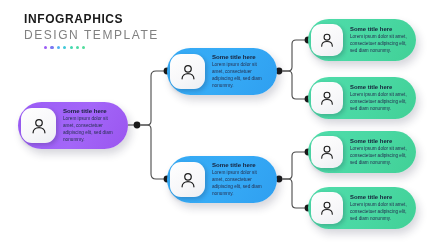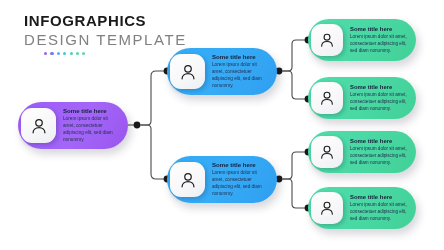--- a/index.html
+++ b/index.html
@@ -24,31 +24,31 @@
 
   
   .header {
     position: absolute;
     left: 24px;
     top: 13px;
     width: 200px;
   }
   .header-title {
     font-family: "Liberation Sans", sans-serif;
-    font-size: 15px;
+    font-size: 12px;
     font-weight: 700;
     letter-spacing: 0.6px;
     color: #1a1a1a;
     line-height: 1;
     margin: 0;
     white-space: nowrap;
   }
   .header-subtitle {
     font-family: "Liberation Sans", sans-serif;
-    font-size: 15px;
+    font-size: 12px;
     font-weight: 400;
     letter-spacing: 1.55px;
     color: #808080;
     line-height: 1;
     margin-top: 4px;
     white-space: nowrap;
   }
   .dot-row {
     margin-top: 5px;
     margin-left: 20px;

